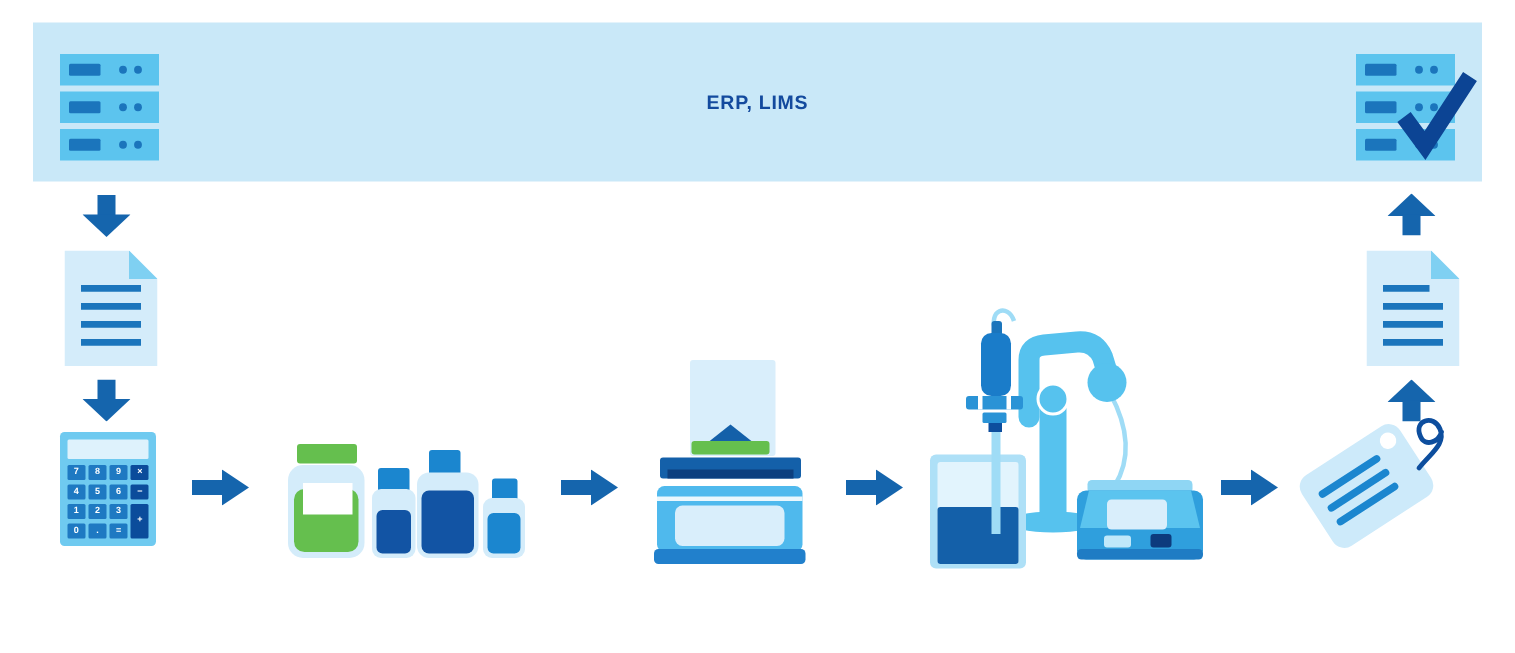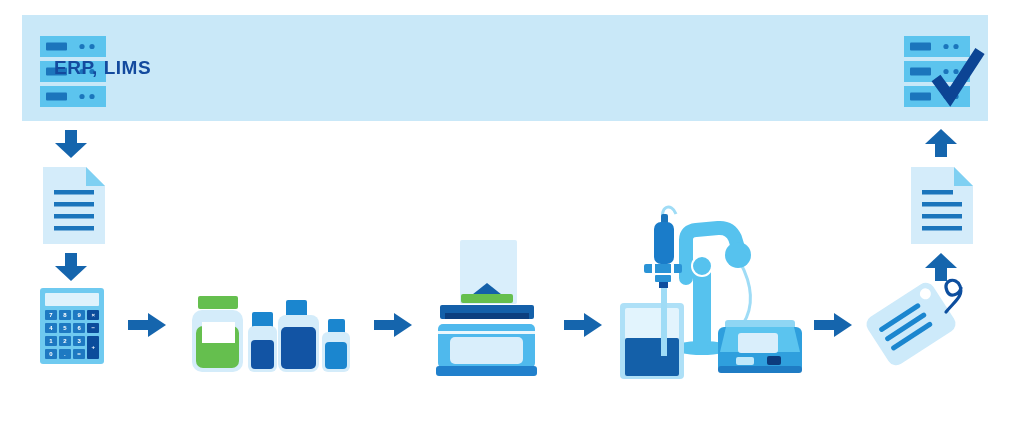--- a/index.html
+++ b/index.html
@@ -3,21 +3,21 @@
 <meta charset="utf-8">
 <style>
   html,body{margin:0;padding:0;background:#fff;}
   .canvas{position:relative;width:1010px;height:435px;background:#ffffff;overflow:hidden;
           font-family:"Liberation Sans",sans-serif;}
   .abs{position:absolute;}
 
   
   .banner{position:absolute;left:22px;top:15px;width:966px;height:106px;background:#c9e8f8;}
   .banner-title{position:absolute;left:0;right:0;top:50%;transform:translateY(-50%);
-    font-weight:bold;font-size:19px;letter-spacing:.5px;color:#134a9e;margin-left:32px;}
+    text-align:center;font-weight:bold;font-size:13px;letter-spacing:.5px;color:#134a9e;}
 
   
   .calc{position:absolute;left:40px;top:288px;width:64px;height:76px;background:#6fcaf0;
         border-radius:3px;padding:5px;box-sizing:border-box;}
   .calc-display{height:13px;background:#def2fc;border-radius:1px;margin-bottom:4px;}
   .calc-keys{display:grid;grid-template-columns:repeat(4,1fr);grid-template-rows:repeat(4,1fr);
         gap:2.5px;height:49px;}
   .calc-keys span{background:#1e79c2;color:#fff;font-weight:bold;font-size:6px;line-height:1;
         display:flex;align-items:center;justify-content:center;border-radius:1px;}
   .calc-keys span.op{background:#0b4c9b;}

